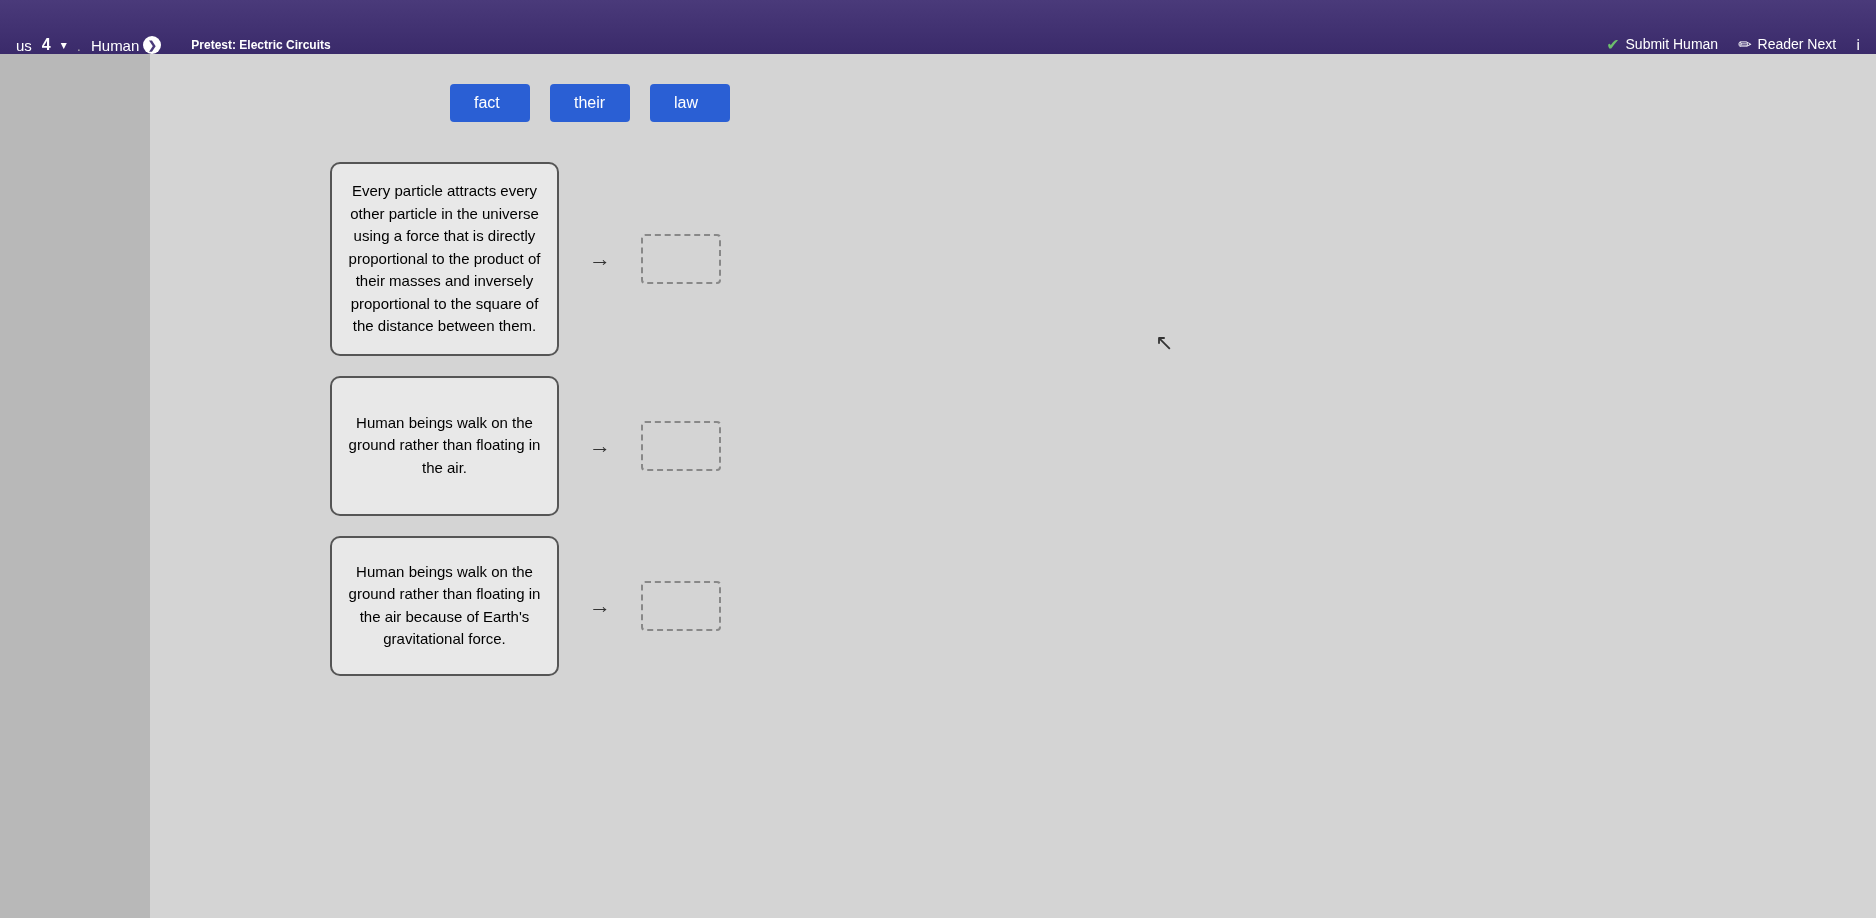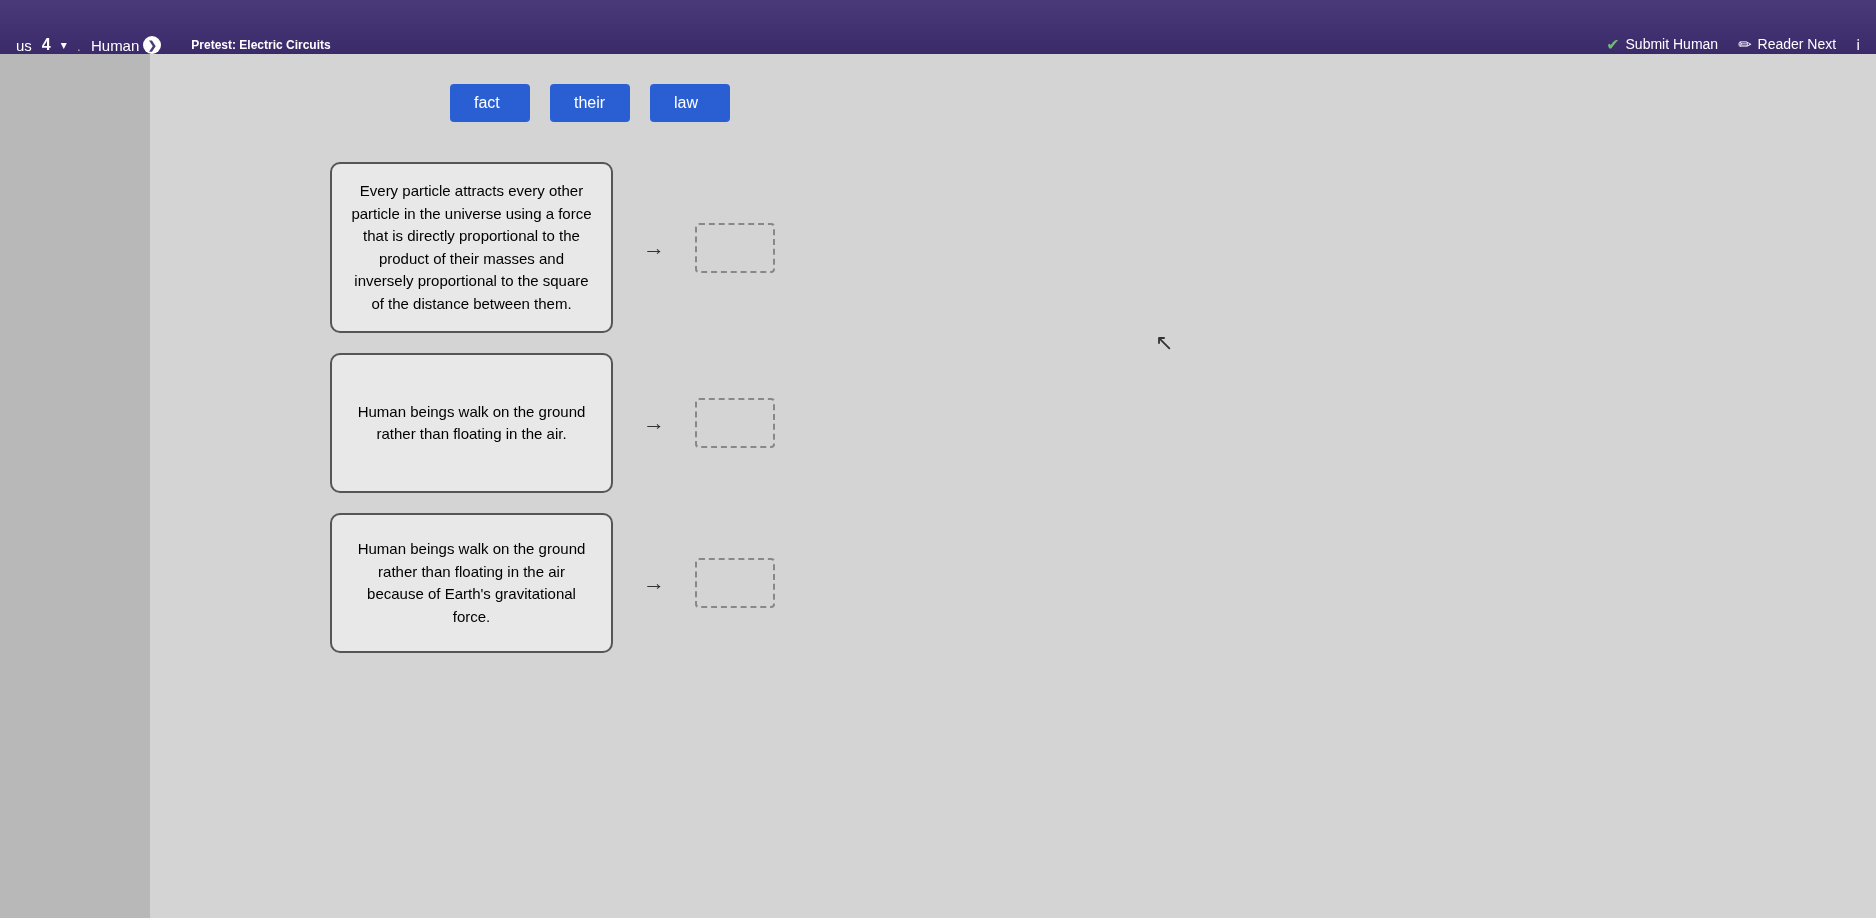--- a/index.html
+++ b/index.html
@@ -167,21 +167,21 @@
     .statement-row {
       display: flex;
       align-items: center;
       gap: 20px;
     }
 
     .statement-box {
       background: #e8e8e8;
       border: 2px solid #555;
       border-radius: 10px;
-      width: 283px;
+      width: 229px;
       min-height: 170px;
       padding: 16px;
       text-align: center;
       font-size: 15px;
       line-height: 1.5;
       display: flex;
       align-items: center;
       justify-content: center;
     }
 

